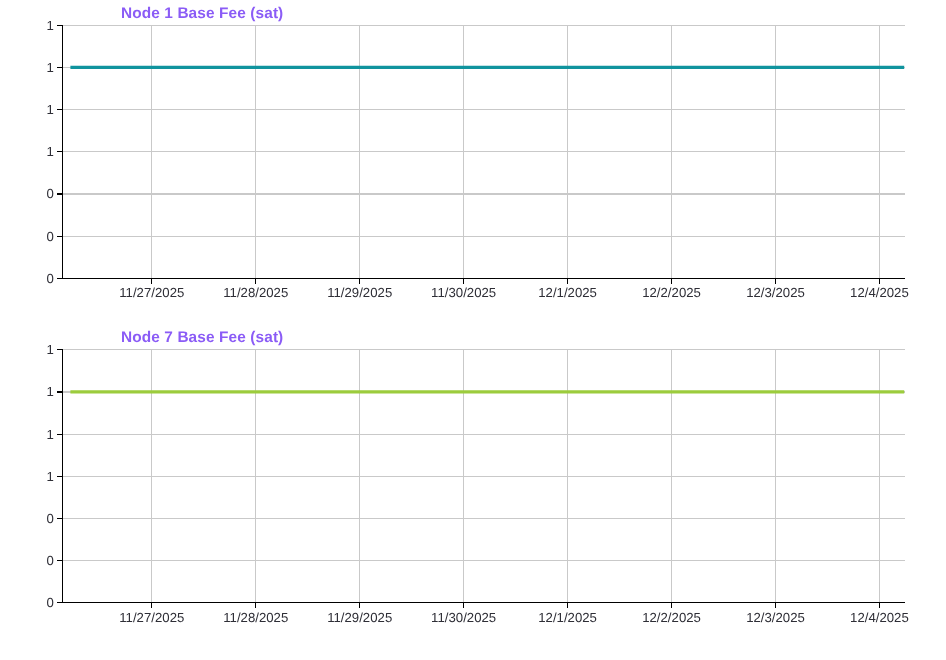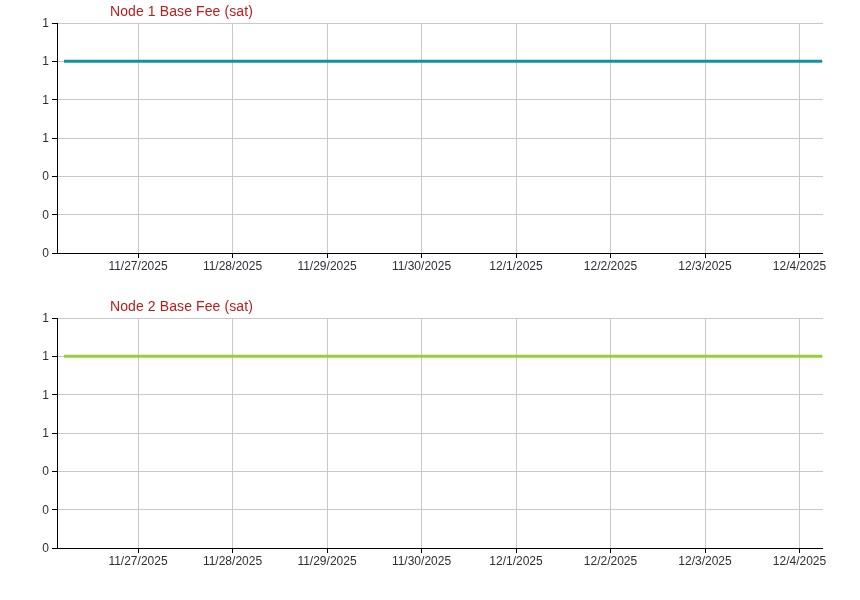--- a/index.html
+++ b/index.html
@@ -1,22 +1,22 @@
 <!DOCTYPE html>
 <html><head>
 <meta charset="utf-8">
 <style>
   html,body{margin:0;padding:0;background:#ffffff;}
   body{width:860px;height:600px;position:relative;overflow:hidden;
        font-family:"Liberation Sans",sans-serif;}
   .chart{position:absolute;left:0;width:860px;height:290px;}
   #chart-node1{top:0;}
   #chart-node2{top:295px;}
-  .chart-title{position:absolute;left:78px;top:3px;font-size:14px;font-weight:normal;
-               color:#b91c1c;white-space:nowrap;letter-spacing:0.1px;padding-left:32px;}
+  .chart-title{position:absolute;left:78px;top:3px;font-size:14px;font-weight:bold;
+               color:#8b5cf6;white-space:nowrap;letter-spacing:0.1px;padding-left:32px;}
   svg.plot{position:absolute;left:0;top:0;display:block;}
   text{font-family:"Liberation Sans",sans-serif;}
 </style>
 </head>
 <body>
 
 <div class="chart" id="chart-node1">
   <div class="chart-title">Node 1 Base Fee (sat)</div>
   <svg class="plot" width="860" height="285" viewBox="0 0 860 285">
       <g shape-rendering="crispEdges">
@@ -72,21 +72,21 @@
         <text x="705" y="270" text-anchor="middle" font-size="12" fill="#2e2e36">12/3/2025</text>
         <text x="799.5" y="270" text-anchor="middle" font-size="12" fill="#2e2e36">12/4/2025</text>
       </g>
       <g>
         <line x1="64" y1="61.33333333333332" x2="822" y2="61.33333333333332" stroke="#10949E" stroke-width="3" stroke-linecap="butt"></line>
       </g>
     </svg>
 </div>
 
 <div class="chart" id="chart-node2">
-  <div class="chart-title">Node 2 Base Fee (sat)</div>
+  <div class="chart-title">Node 7 Base Fee (sat)</div>
   <svg class="plot" width="860" height="285" viewBox="0 0 860 285">
       <g shape-rendering="crispEdges">
         <line x1="57" y1="23" x2="823" y2="23" stroke="#c9c9c9" stroke-width="1"></line>
         <line x1="57" y1="61.333333333333336" x2="823" y2="61.333333333333336" stroke="#c9c9c9" stroke-width="1"></line>
         <line x1="57" y1="99.66666666666667" x2="823" y2="99.66666666666667" stroke="#c9c9c9" stroke-width="1"></line>
         <line x1="57" y1="138" x2="823" y2="138" stroke="#c9c9c9" stroke-width="1"></line>
         <line x1="57" y1="176.33333333333334" x2="823" y2="176.33333333333334" stroke="#c9c9c9" stroke-width="1"></line>
         <line x1="57" y1="214.66666666666666" x2="823" y2="214.66666666666666" stroke="#c9c9c9" stroke-width="1"></line>
         <line x1="57" y1="253" x2="823" y2="253" stroke="#c9c9c9" stroke-width="1"></line>
         <line x1="138" y1="23" x2="138" y2="253" stroke="#c9c9c9" stroke-width="1"></line>

